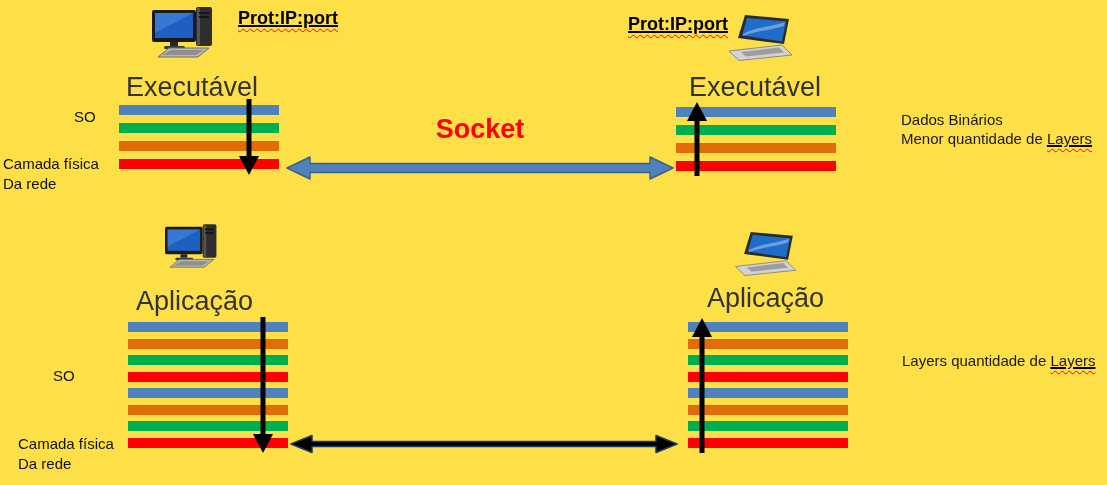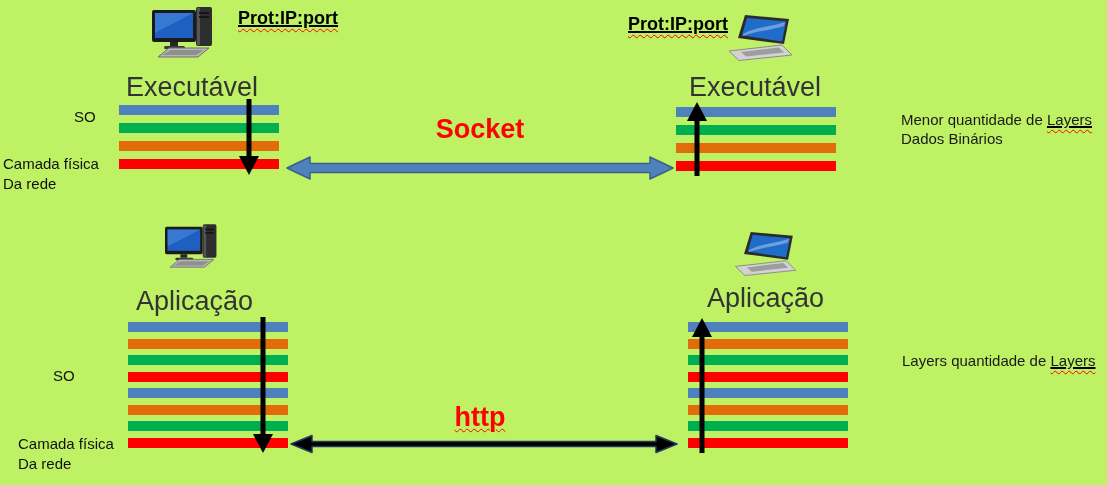--- a/index.html
+++ b/index.html
@@ -16,21 +16,21 @@
   .u-wavy-tight{text-decoration:underline wavy #ff0000;text-decoration-thickness:1px;text-underline-offset:2px;}
   .stack{display:flex;flex-direction:column;}
   .stack .bar{width:100%;height:10px;}
   .stack-4{row-gap:8px;}
   .stack-8{row-gap:6.5px;}
   svg{display:block;}
 </style>
 </head>
 <body>
 
-<div id="canvas" style="background: #bef264;">
+<div id="canvas" style="background: #fde047;">
 
   <div class="abs" style="left:152px;top:2px;">
     <svg width="70" height="56" viewBox="0 0 70 56">
       <rect x="44" y="5" width="16" height="39" rx="2" fill="#2e2e2e"></rect>
       <rect x="45" y="6" width="3" height="37" fill="#555"></rect>
       <rect x="47" y="10" width="10" height="2" fill="#141414"></rect>
       <rect x="47" y="14" width="10" height="2" fill="#141414"></rect>
       <rect x="0" y="8" width="44" height="32" rx="2" fill="#1b1b1b"></rect>
       <rect x="3" y="11" width="38" height="25" fill="#1e5fc2"></rect>
       <polygon points="3,11 41,11 3,31" fill="#4b8ce0" opacity="0.55"></polygon>
@@ -100,24 +100,24 @@
 
   <div class="abs conn-label" style="left: 400px; top: 114px; width: 160px; color: rgb(255, 0, 0);">Socket</div>
 
   <div class="abs" style="left:285px;top:155px;">
     <svg width="390" height="26" viewBox="0 0 390 26">
       <polygon points="2,13 25,2 25,8.5 365,8.5 365,2 388,13 365,24 365,17.5 25,17.5 25,24" fill="#4f81bd" stroke="#3a6186" stroke-width="1.5" stroke-linejoin="round"></polygon>
     </svg>
   </div>
 
   <div class="abs note-text" style="left:901px;top:110px;">
+    <div>Dados Binários</div>
     <div>
       <span>Menor quantidade de </span><span class="u-solid"><span class="u-wavy">Layers</span></span>
     </div>
-    <div>Dados Binários</div>
   </div>
 
   <div class="abs" style="left:165px;top:218px;">
     <svg width="60" height="52" viewBox="0 0 70 56">
       <rect x="44" y="5" width="16" height="39" rx="2" fill="#2e2e2e"></rect>
       <rect x="45" y="6" width="3" height="37" fill="#555"></rect>
       <rect x="47" y="10" width="10" height="2" fill="#141414"></rect>
       <rect x="47" y="14" width="10" height="2" fill="#141414"></rect>
       <rect x="0" y="8" width="44" height="32" rx="2" fill="#1b1b1b"></rect>
       <rect x="3" y="11" width="38" height="25" fill="#1e5fc2"></rect>
@@ -177,23 +177,20 @@
     </svg>
   </div>
 
   <div class="abs side-label" style="left:53px;top:366px;">SO</div>
 
   <div class="abs side-label" style="left:18px;top:434px;">
     <div>Camada física</div>
     <div>Da rede</div>
   </div>
 
-  <div class="abs conn-label" style="left: 400px; top: 402px; width: 160px; color: rgb(255, 0, 0);">
-    <span class="u-wavy-tight">http</span>
-  </div>
 
   <div class="abs" style="left:289px;top:433px;">
     <svg width="390" height="22" viewBox="0 0 390 22">
       <polygon points="2,11 23,2.5 23,8.5 367,8.5 367,2.5 388,11 367,19.5 367,13.5 23,13.5 23,19.5" fill="#000000" stroke="#203864" stroke-width="1.5" stroke-linejoin="round"></polygon>
     </svg>
   </div>
 
   <div class="abs note-text" style="left:902px;top:351px;">
     <div>
       <span>Layers quantidade de </span><span class="u-solid"><span class="u-wavy">Layers</span></span>

